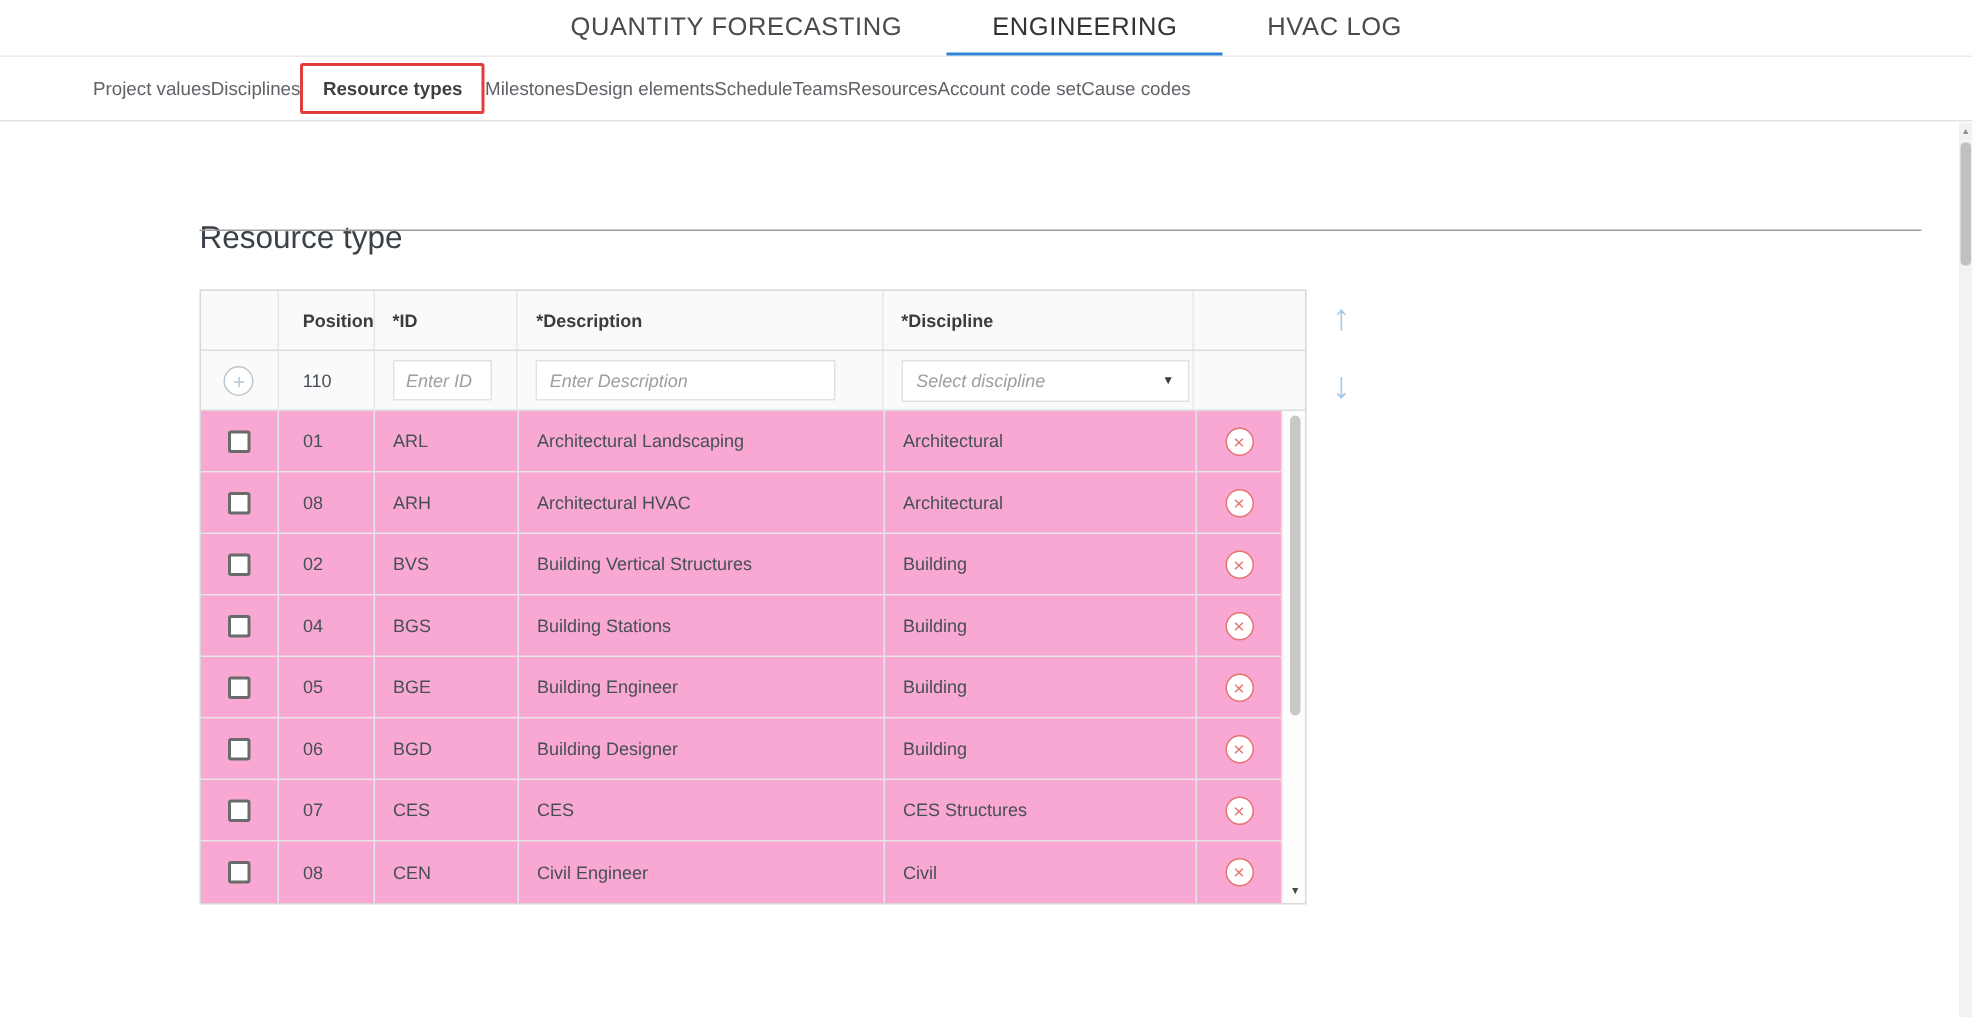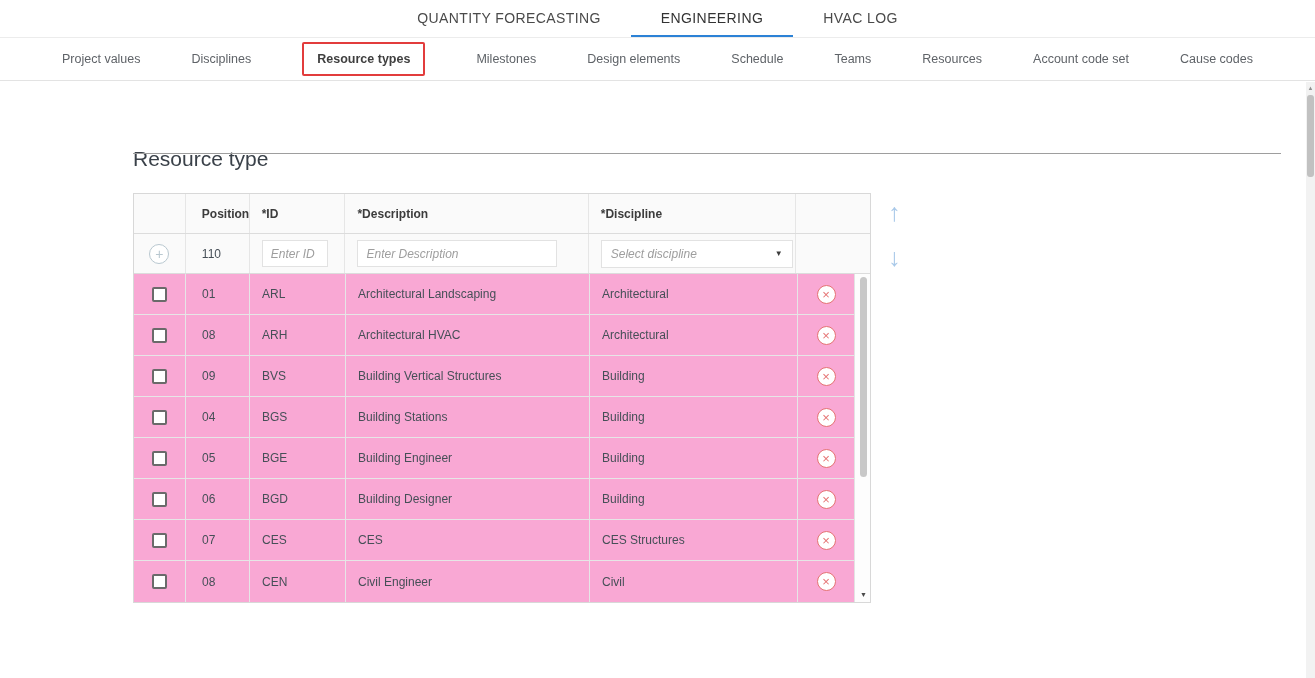--- a/index.html
+++ b/index.html
@@ -9,28 +9,28 @@
     font-family:"Liberation Sans", sans-serif; color:#424242;
   }
 
   
   .topnav {
     height:38px; display:flex; justify-content:center; align-items:stretch;
     border-bottom:1px solid #ececec; background:#fff;
   }
   .toptab {
     display:flex; align-items:center; padding:0 30px; cursor:pointer;
-    font-size:14px; letter-spacing:.4px; color:#4a4a4a;
+    font-size:17px; letter-spacing:.4px; color:#4a4a4a;
     border-bottom:2px solid transparent;
   }
   .toptab.active { color:#333; border-bottom:2px solid #2c82d6; }
 
   
   .subnav {
-    height:43px; display:flex; justify-content:space-between; align-items:center;
+    height:43px; display:flex; align-items:center;
     padding:0 62px; border-bottom:1px solid #e3e3e3; background:#fff;
   }
   .subitem { font-size:12.5px; color:#5f6368; cursor:pointer; white-space:nowrap; }
   .subitem.highlighted {
     border:2px solid #e23c3c; border-radius:2px; padding:8px 13px;
     font-weight:bold; color:#3f3f3f;
   }
 
   
   .page-title {
@@ -216,21 +216,21 @@
     <div class="cell c-disc">Architectural</div>
     <div class="cell c-del">
       <span class="delete-btn">×</span>
     </div>
   </div>
 
   <div class="trow brow">
     <div class="cell c-check">
       <span class="checkbox"></span>
     </div>
-    <div class="cell c-pos">09</div>
+    <div class="cell c-pos">02</div>
     <div class="cell c-id">BVS</div>
     <div class="cell c-desc">Building Vertical Structures</div>
     <div class="cell c-disc">Building</div>
     <div class="cell c-del">
       <span class="delete-btn">×</span>
     </div>
   </div>
 
   <div class="trow brow">
     <div class="cell c-check">

